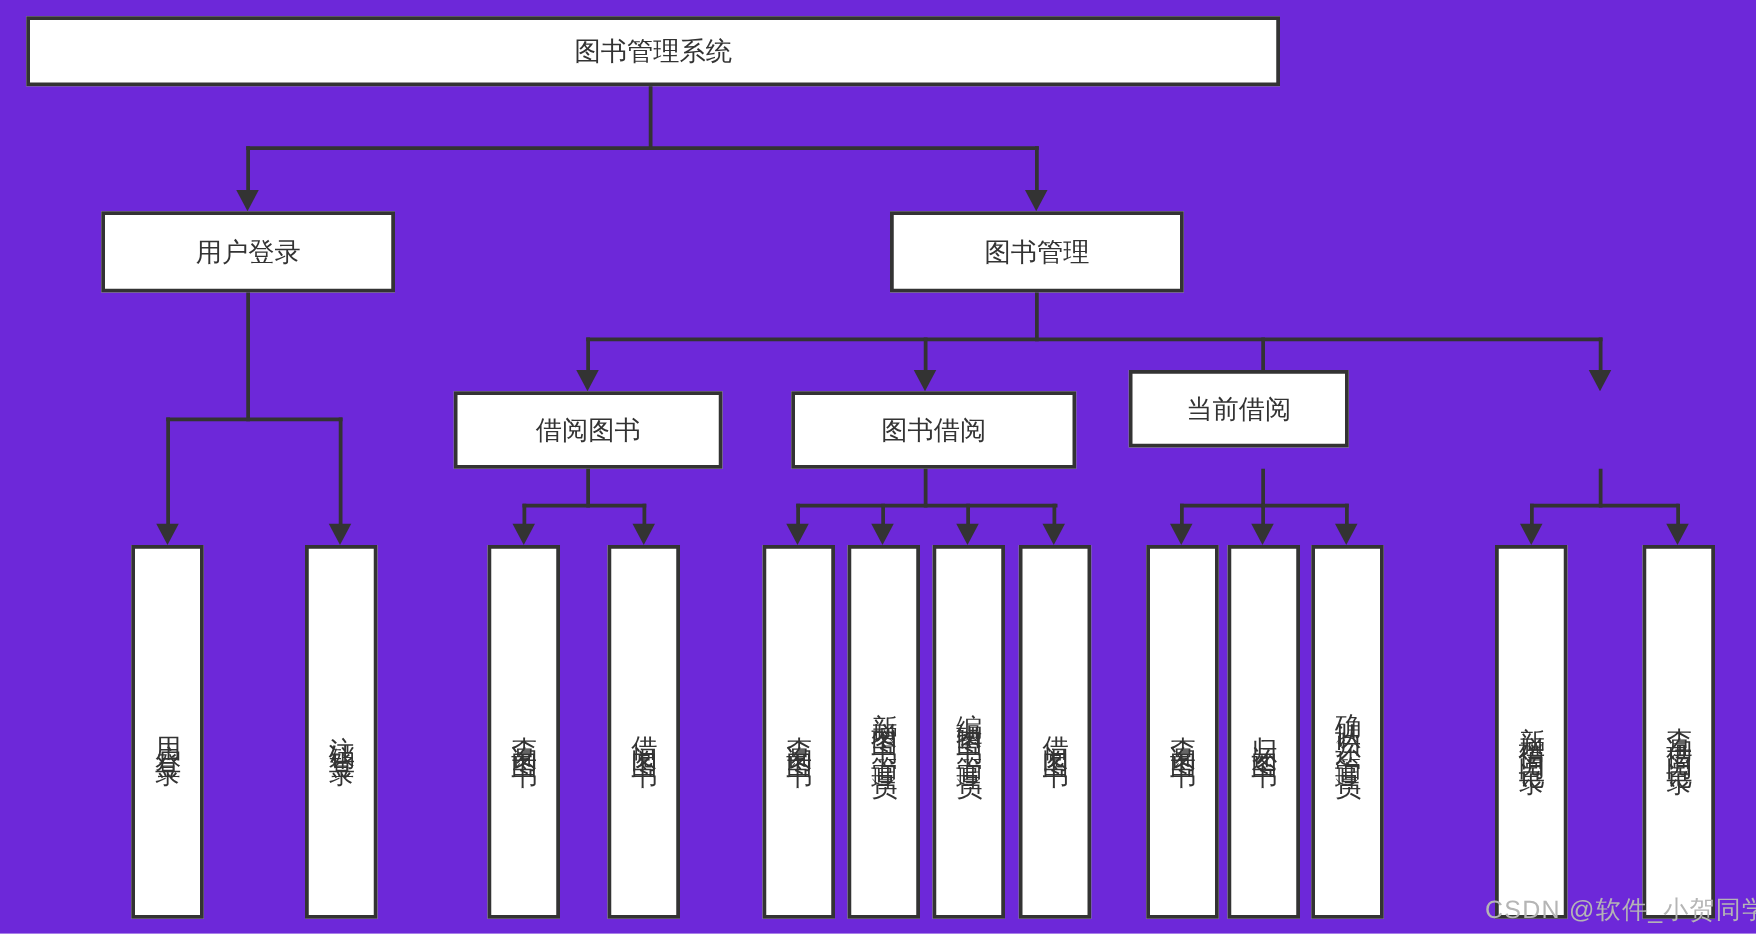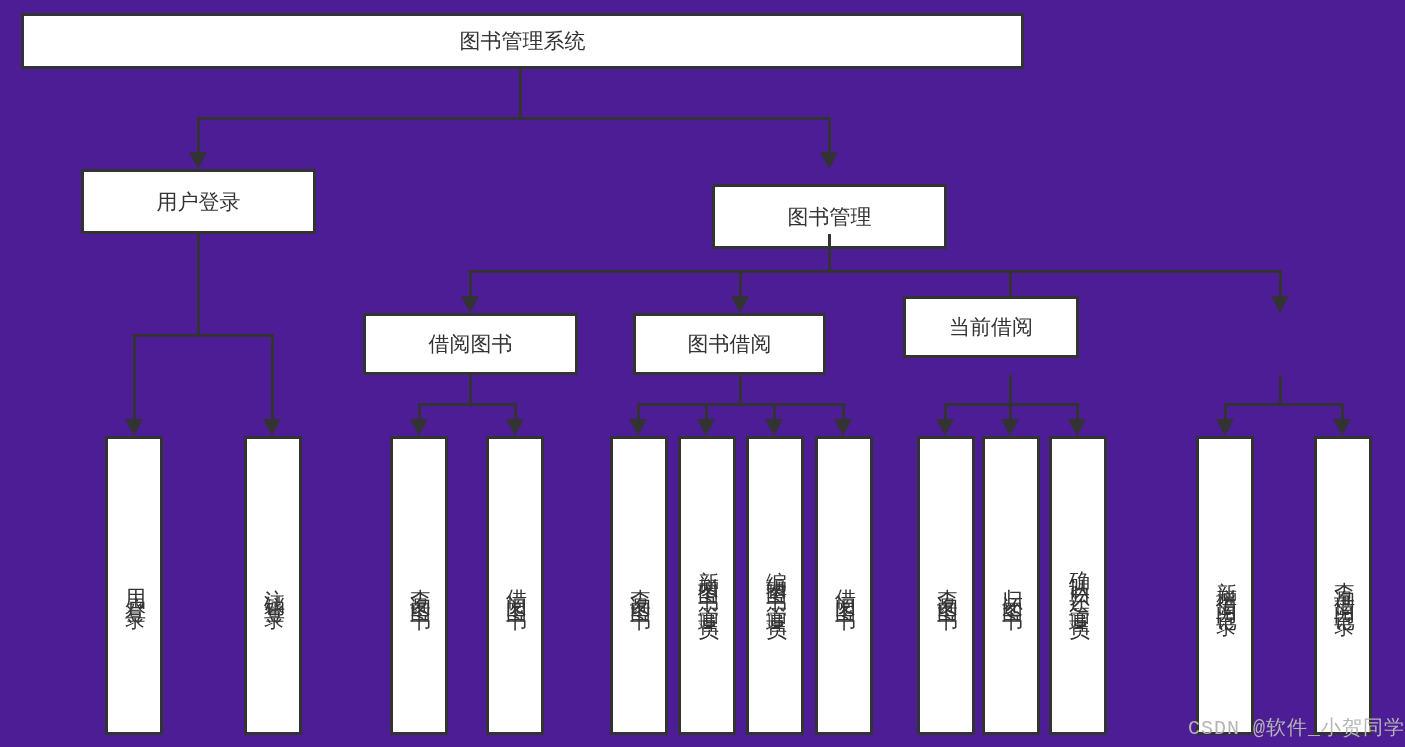--- a/index.html
+++ b/index.html
@@ -1,18 +1,18 @@
 <!DOCTYPE html>
 <html><head>
 <meta charset="utf-8">
 <style>
   html,body{margin:0;padding:0;background:#ffffff;}
   #stage{
-    position:relative;width:1405px;height:747px;background:#4c1d95;overflow:hidden;
-    font-family:Liberation Mono, monospace;color:#333333;
+    position:relative;width:1405px;height:747px;background:#6d28d9;overflow:hidden;
+    font-family:Liberation Sans, sans-serif;color:#333333;
   }
   .box{
     position:absolute;box-sizing:border-box;border:3px solid #333333;background:#ffffff;
     display:flex;align-items:center;justify-content:center;
     font-size:21px;color:#333333;white-space:nowrap;
   }
   .leaf{width:58px;height:299px;top:436px;}
   .leaf .vtext{
     writing-mode:vertical-rl;text-orientation:mixed;letter-spacing:7px;
     font-size:21px;line-height:1;display:block;
@@ -41,21 +41,21 @@
   <div class="vline" style="left:519px;top:69px;height:49px;"></div>
   <div class="hline" style="left:197px;top:117px;width:634px;"></div>
   <div class="vline" style="left:197px;top:117px;height:37px;"></div>
   <div class="arrow" style="left:189px;top:152px;"></div>
   <div class="vline" style="left:828px;top:117px;height:37px;"></div>
   <div class="arrow" style="left:820px;top:152px;"></div>
 
   <div class="box" style="left:81px;top:169px;width:235px;height:65px;">
     <span>用户登录</span>
   </div>
-  <div class="box" style="left:712px;top:184px;width:235px;height:65px;">
+  <div class="box" style="left:712px;top:169px;width:235px;height:65px;">
     <span>图书管理</span>
   </div>
 
   <div class="vline" style="left:197px;top:234px;height:103px;"></div>
   <div class="hline" style="left:133px;top:334px;width:141px;"></div>
   <div class="vline" style="left:133px;top:334px;height:87px;"></div>
   <div class="arrow" style="left:125px;top:419px;"></div>
   <div class="vline" style="left:271px;top:334px;height:87px;"></div>
   <div class="arrow" style="left:263px;top:419px;"></div>
 
@@ -66,21 +66,21 @@
   <div class="vline" style="left:739px;top:270px;height:28px;"></div>
   <div class="arrow" style="left:731px;top:296px;"></div>
   <div class="vline" style="left:1009px;top:270px;height:28px;"></div>
   <div class="arrow" style="left:1001px;top:296px;"></div>
   <div class="vline" style="left:1279px;top:270px;height:28px;"></div>
   <div class="arrow" style="left:1271px;top:296px;"></div>
 
   <div class="box" style="left:363px;top:313px;width:215px;height:62px;">
     <span>借阅图书</span>
   </div>
-  <div class="box" style="left:633px;top:313px;width:193px;height:62px;text-align:center;">
+  <div class="box" style="left:633px;top:313px;width:228px;height:62px;text-align:center;">
     <span>图书借阅</span>
   </div>
   <div class="box" style="left:903px;top:296px;width:176px;height:62px;">
     <span>当前借阅</span>
   </div>
 
   <div class="vline" style="left:469px;top:375px;height:31px;"></div>
   <div class="hline" style="left:418px;top:403px;width:99px;"></div>
   <div class="vline" style="left:418px;top:403px;height:18px;"></div>
   <div class="arrow" style="left:410px;top:419px;"></div>

